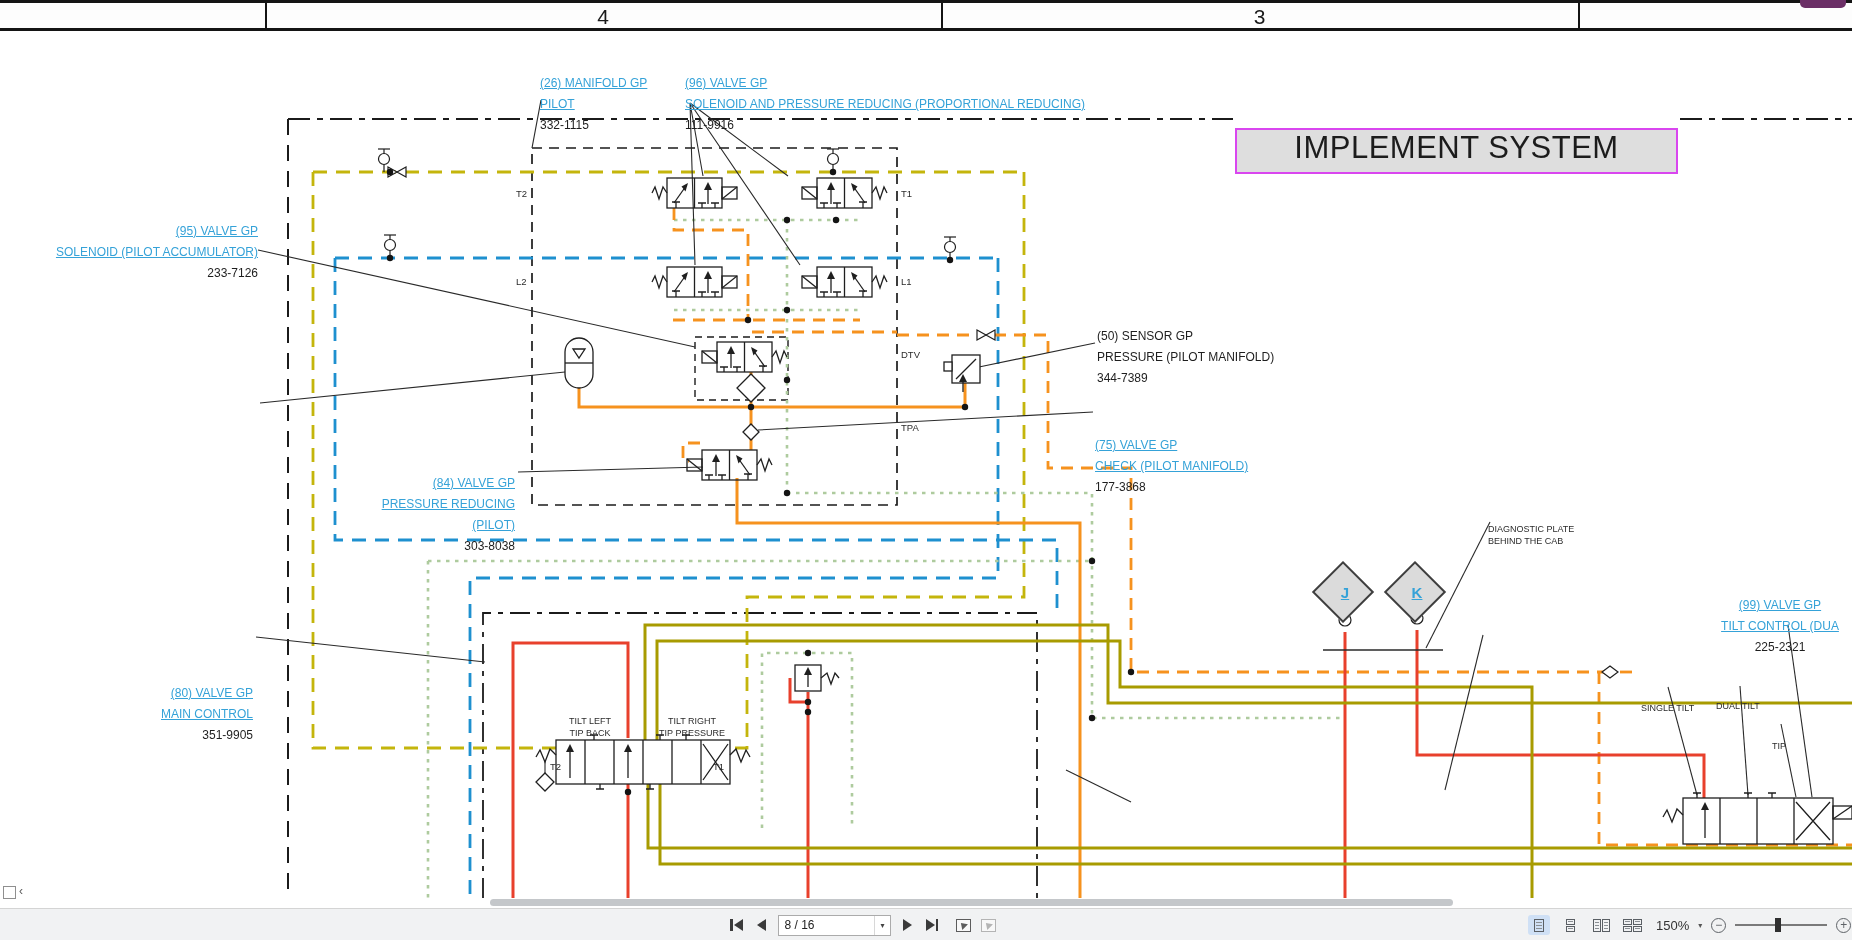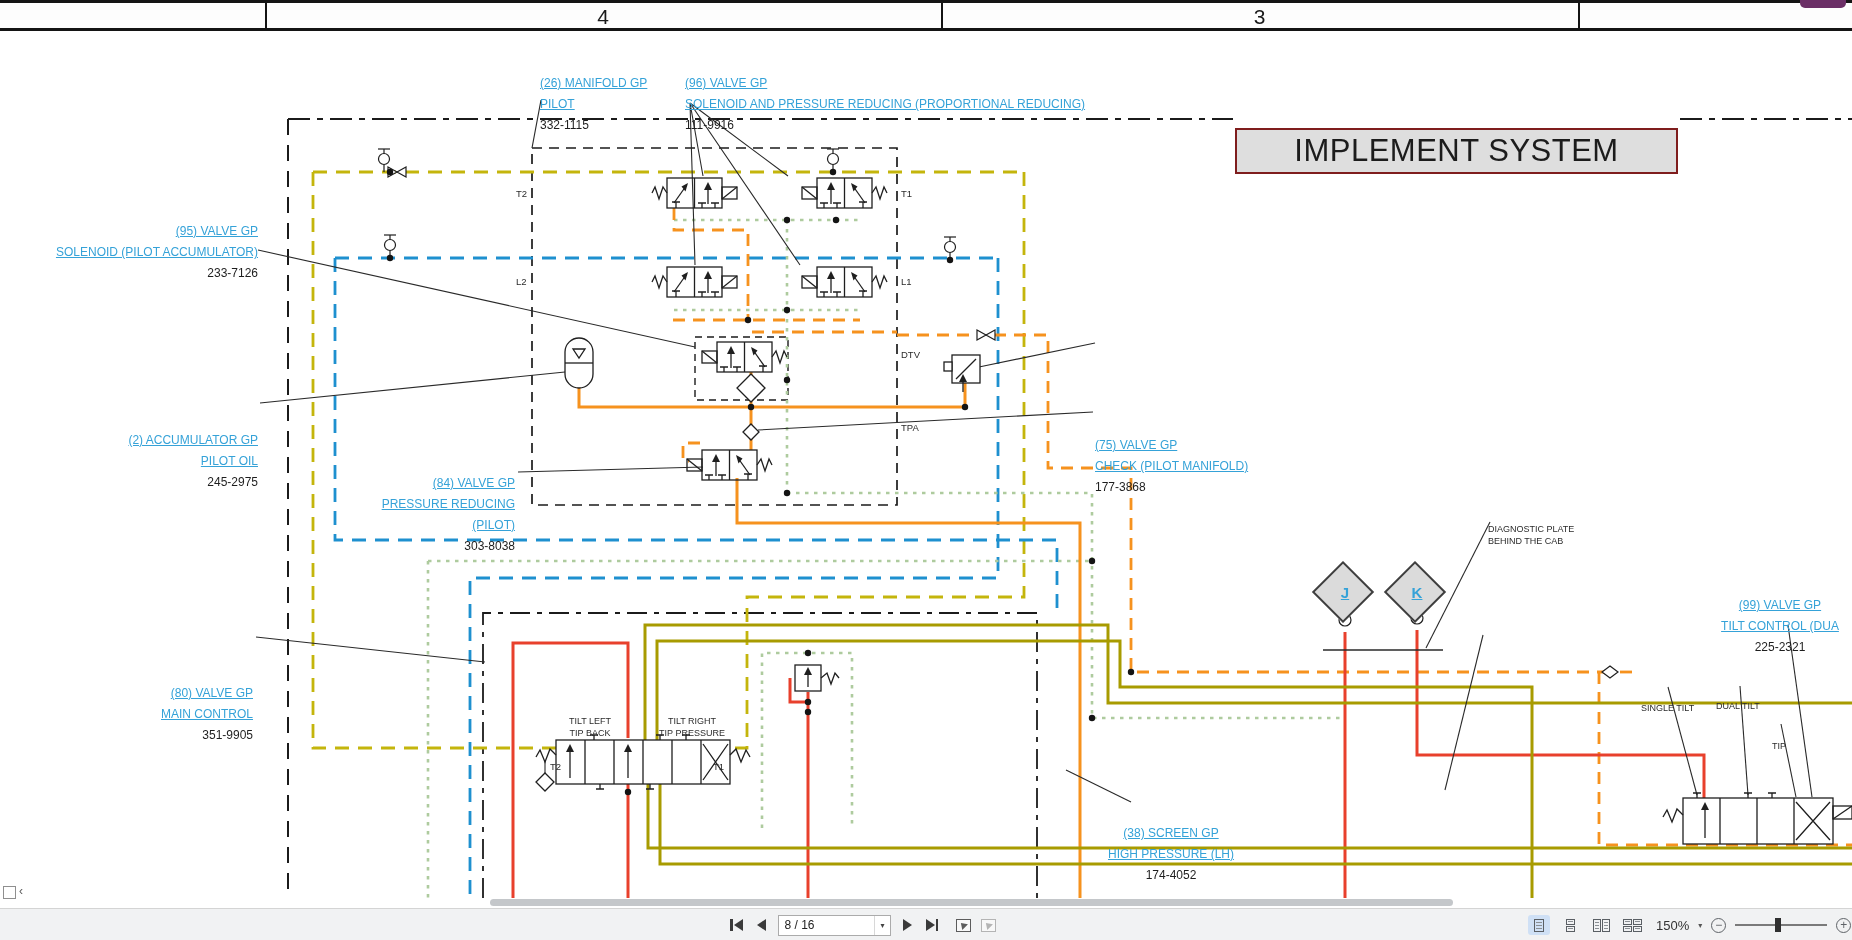--- a/index.html
+++ b/index.html
@@ -18,21 +18,21 @@
   
   .lbl{position:absolute;font-size:12px;line-height:21px;color:#1e1e1e;white-space:nowrap;z-index:5;}
   .lbl .ln{color:#35A2D8;text-decoration:underline;}
   .lbl .part{color:#1e1e1e;}
   .lbl.black .ln{color:#1e1e1e;text-decoration:none;}
   .r{text-align:right;}
   .c{text-align:center;}
   .small-lbl{position:absolute;font-size:9px;line-height:12px;color:#2b2b2b;white-space:nowrap;z-index:5;}
   .port-lbl{position:absolute;font-size:9.5px;color:#2b2b2b;white-space:nowrap;z-index:5;}
   .title-box{position:absolute;left:1235px;top:97px;width:443px;height:46px;background:#dedede;
-    border:2px solid #7f1d1d;box-sizing:border-box;display:flex;align-items:center;justify-content:center;
+    border:2px solid #d946ef;box-sizing:border-box;display:flex;justify-content:center;
     font-size:31px;letter-spacing:.5px;color:#1c1c1c;z-index:6;}
   .diamond{position:absolute;width:44px;height:44px;background:#dbdbdb;border:2px solid #3f3f3f;
     transform:rotate(45deg);box-sizing:border-box;z-index:4;}
   .dletter{position:absolute;width:24px;text-align:center;font-size:15px;font-weight:bold;
     color:#35A2D8;text-decoration:underline;z-index:5;}
   
   .hscroll-thumb{position:absolute;left:490px;top:899px;width:963px;height:7px;background:#c4c7ca;border-radius:4px;z-index:10;}
   .corner-ico{position:absolute;left:3px;top:886px;width:11px;height:11px;border:1.5px solid #8f8f8f;z-index:10;}
   .corner-chev{position:absolute;left:19px;top:884px;font-size:12px;color:#5a5a5a;z-index:10;}
   
@@ -303,58 +303,53 @@
     <div class="ln">SOLENOID AND PRESSURE REDUCING (PROPORTIONAL REDUCING)</div>
     <div class="part">111-9916</div>
   </div>
 
   <div class="lbl r" style="right:1594px;top:190px;">
     <div class="ln">(95) VALVE GP</div>
     <div class="ln">SOLENOID (PILOT ACCUMULATOR)</div>
     <div class="part">233-7126</div>
   </div>
 
-  <div class="lbl r" style="right:1594px;top:399px;">
-    <div class="ln">(2) ACCUMULATOR GP</div>
-    <div class="ln">PILOT OIL</div>
-    <div class="part">245-2975</div>
-  </div>
 
   <div class="lbl r" style="right:1337px;top:442px;">
     <div class="ln">(84) VALVE GP</div>
     <div class="ln">PRESSURE REDUCING</div>
     <div class="ln">(PILOT)</div>
     <div class="part">303-8038</div>
   </div>
 
+  <div class="lbl black" style="left:1097px;top:295px;">
+    <div class="ln">(50) SENSOR GP</div>
+    <div class="ln">PRESSURE (PILOT MANIFOLD)</div>
+    <div class="part">344-7389</div>
+  </div>
 
   <div class="lbl" style="left:1095px;top:404px;">
     <div class="ln">(75) VALVE GP</div>
     <div class="ln">CHECK (PILOT MANIFOLD)</div>
     <div class="part">177-3868</div>
   </div>
 
   <div class="lbl r" style="right:1599px;top:608px;margin-top:44px;">
     <div class="ln">(80) VALVE GP</div>
     <div class="ln">MAIN CONTROL</div>
     <div class="part">351-9905</div>
   </div>
 
 
   <div class="lbl c" style="left:1705px;top:564px;width:150px;">
     <div class="ln">(99) VALVE GP</div>
     <div class="ln">TILT CONTROL (DUA</div>
     <div class="part">225-2321</div>
   </div>
 
-  <div class="lbl c" style="left:1092px;top:792px;width:158px;">
-    <div class="ln">(38) SCREEN GP</div>
-    <div class="ln">HIGH PRESSURE (LH)</div>
-    <div class="part">174-4052</div>
-  </div>
 
   <div class="small-lbl" style="left:1488px;top:492px;">
     <div>DIAGNOSTIC PLATE</div>
     <div>BEHIND THE CAB</div>
   </div>
   <div class="small-lbl c" style="left:558px;top:684px;width:64px;">
     <div>TILT LEFT</div>
     <div>TIP BACK</div>
   </div>
   <div class="small-lbl c" style="left:650px;top:684px;width:84px;">

